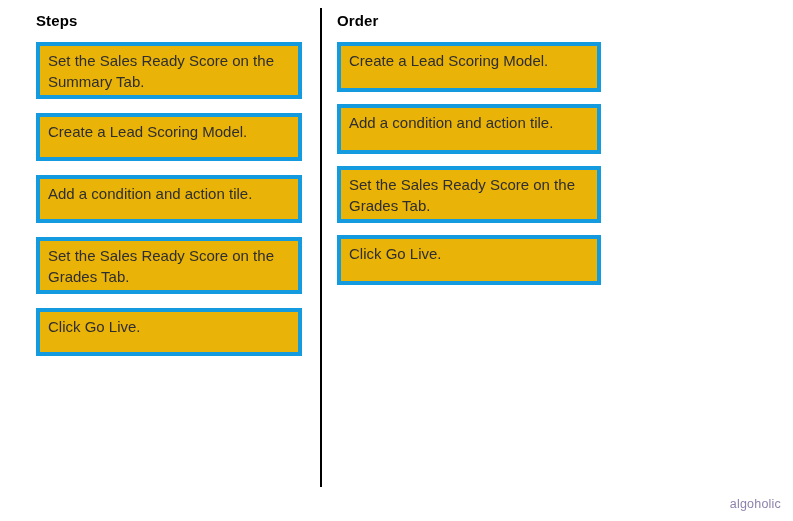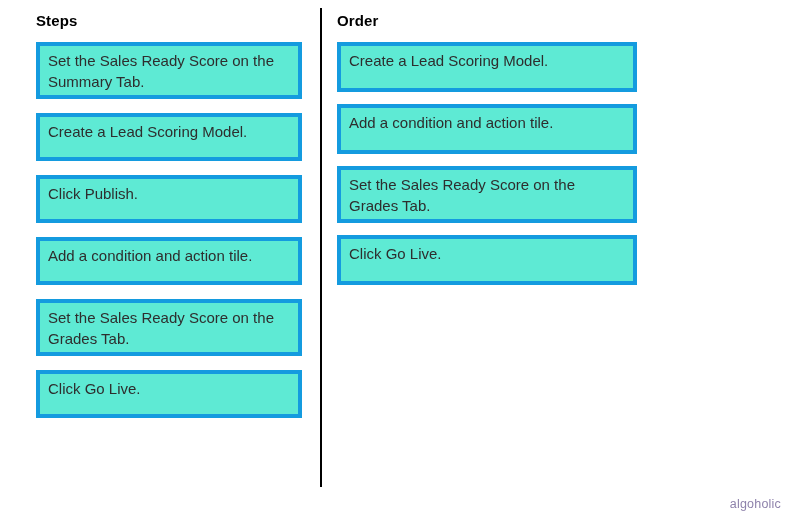--- a/index.html
+++ b/index.html
@@ -13,28 +13,28 @@
   body{
     width:793px;height:521px;
     font-family:"Liberation Sans",sans-serif;
     color:var(--text);
     position:relative;
     overflow:hidden;
   }
   .stage{position:absolute;inset:0;}
   .col{position:absolute;display:flex;flex-direction:column;}
   .col-left{left:36px;top:12px;width:266px;}
-  .col-right{left:337px;top:12px;width:300px;}
+  .col-right{left:337px;top:12px;width:264px;}
   .col-title{
     font-weight:bold;font-size:15px;color:#000;
     margin-left:0;margin-bottom:13px;letter-spacing:.1px;
   }
   .card{
     border:4px solid var(--accent);
-    background:#5eead4;
+    background:#eab308;
     padding:4px 8px 3px 8px;
     font-size:15px;line-height:21px;
     min-height:48px;
     margin-bottom:14px;
   }
   .col-right .card{min-height:50px;margin-bottom:12px;}
   .divider{
     position:absolute;left:320px;top:8px;
     width:2px;height:479px;background:var(--divider);
   }
@@ -45,21 +45,20 @@
 </style>
 </head>
 <body>
 
 <div class="stage">
 
   <div class="col col-left">
     <div class="col-title">Steps</div>
     <div class="card">Set the Sales Ready Score on the Summary Tab.</div>
     <div class="card">Create a Lead Scoring Model.</div>
-    <div class="card">Click Publish.</div>
     <div class="card">Add a condition and action tile.</div>
     <div class="card">Set the Sales Ready Score on the Grades Tab.</div>
     <div class="card">Click Go Live.</div>
   </div>
 
   <div class="divider"></div>
 
   <div class="col col-right">
     <div class="col-title">Order</div>
     <div class="card">Create a Lead Scoring Model.</div>

